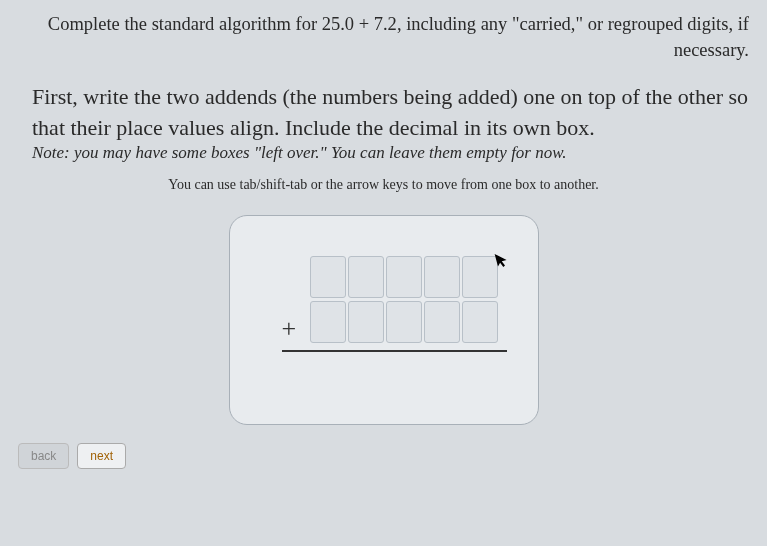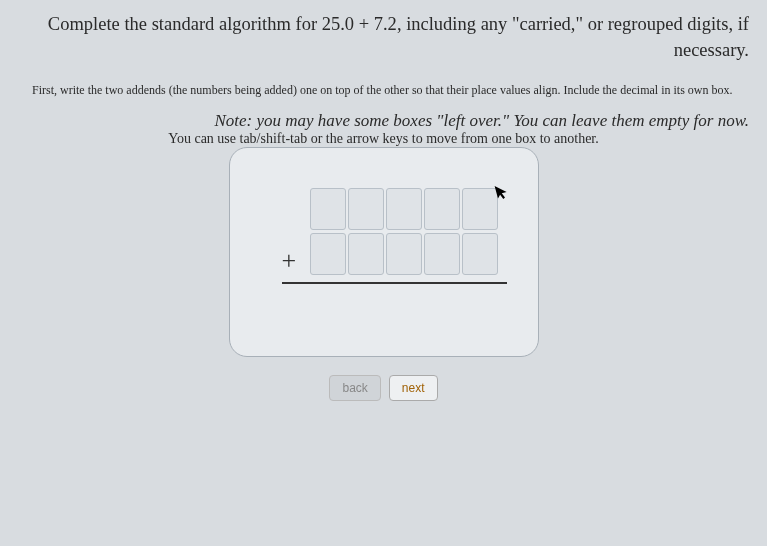--- a/index.html
+++ b/index.html
@@ -20,34 +20,34 @@
     .question-header {
       font-size: 18.5px;
       line-height: 1.4;
       margin-bottom: 18px;
       text-align: right;
     }
     .math-expr {
       font-family: Georgia, serif;
     }
     .instruction-1 {
-      font-size: 12px;
+      font-size: 22px;
       line-height: 1.4;
       margin-left: 14px;
-      margin-bottom: 12px;
     }
     .instruction-note {
       font-size: 17px;
       font-style: italic;
       margin-left: 14px;
-      text-align: right;
+      margin-bottom: 14px;
     }
     .hint {
       font-size: 14px;
       text-align: center;
+      margin-bottom: 22px;
     }
     .work-area {
       width: 310px;
       height: 210px;
       margin: 0 auto;
       background: #e8ebee;
       border: 1.5px solid #a8b0b8;
       border-radius: 18px;
       position: relative;
       padding: 25px 25px;
@@ -92,21 +92,20 @@
       position: absolute;
       left: 266px;
       top: 35px;
       font-size: 14px;
       color: #000;
       transform: rotate(-15deg);
       pointer-events: none;
     }
     .nav-buttons {
       display: flex;
-      justify-content: center;
       gap: 8px;
       margin-top: 18px;
     }
     .nav-btn {
       font-family: Arial, sans-serif;
       font-size: 12px;
       padding: 5px 12px;
       border: 1px solid #aaa;
       border-radius: 4px;
       cursor: pointer;

